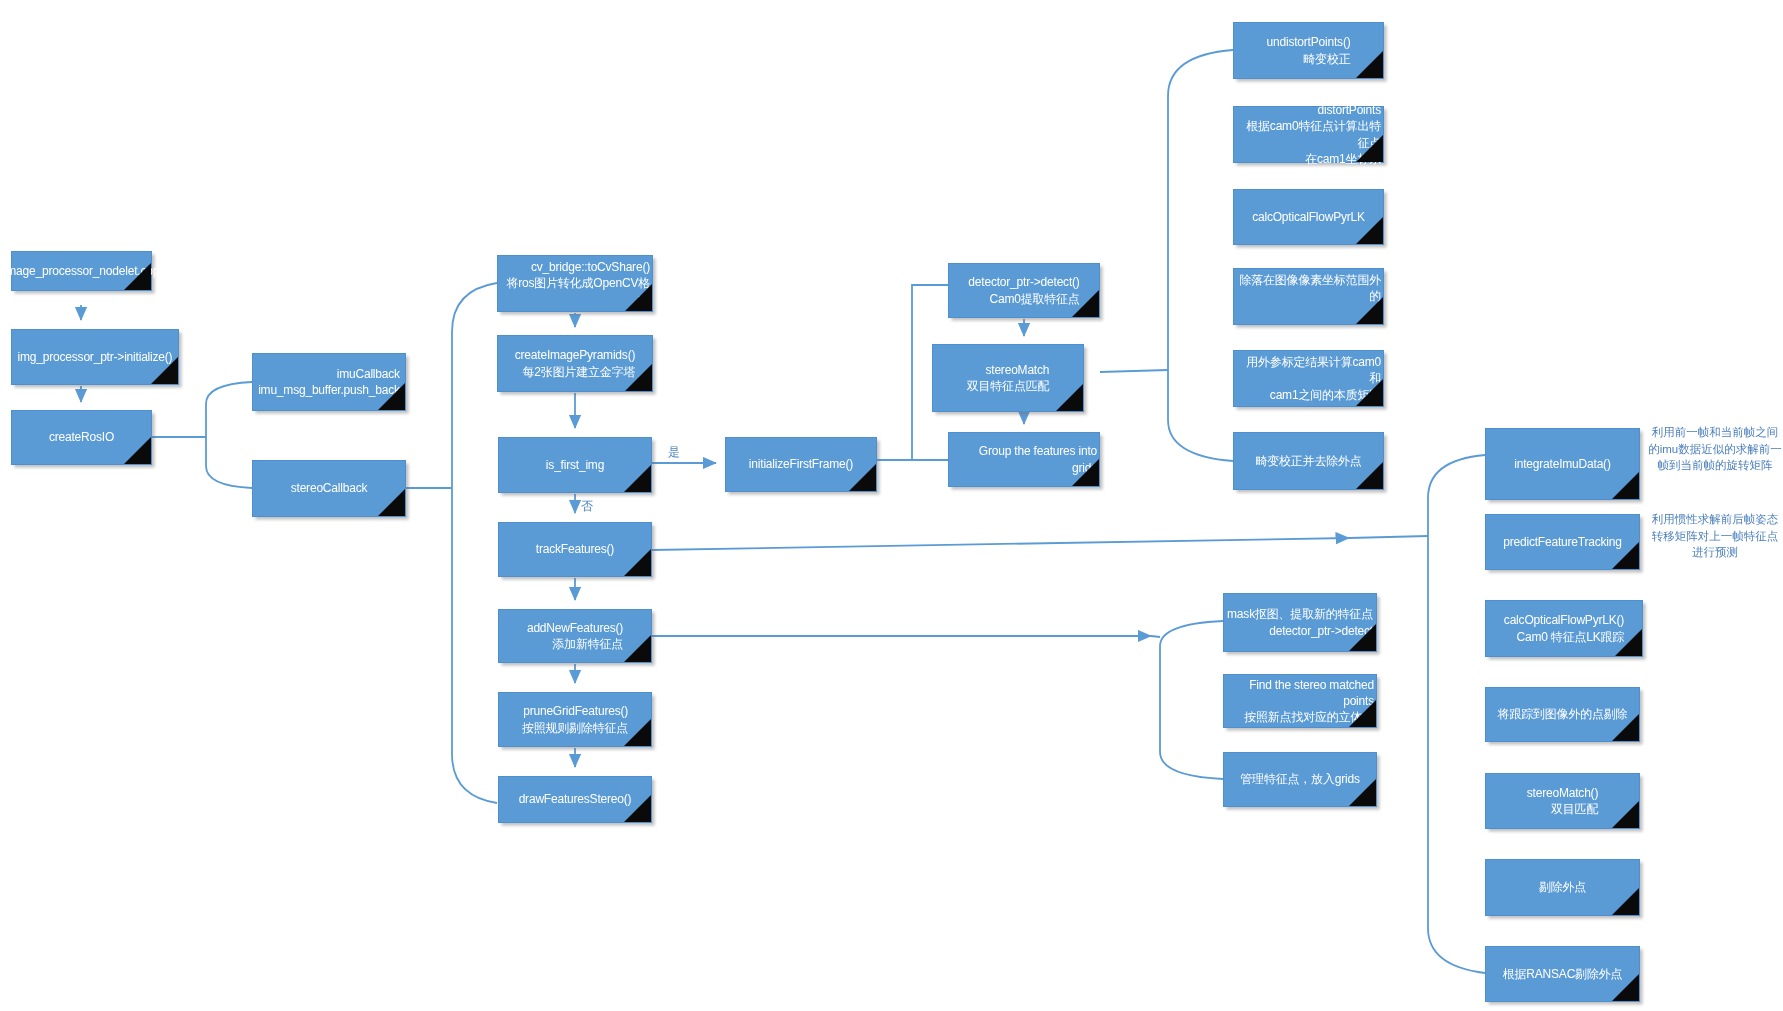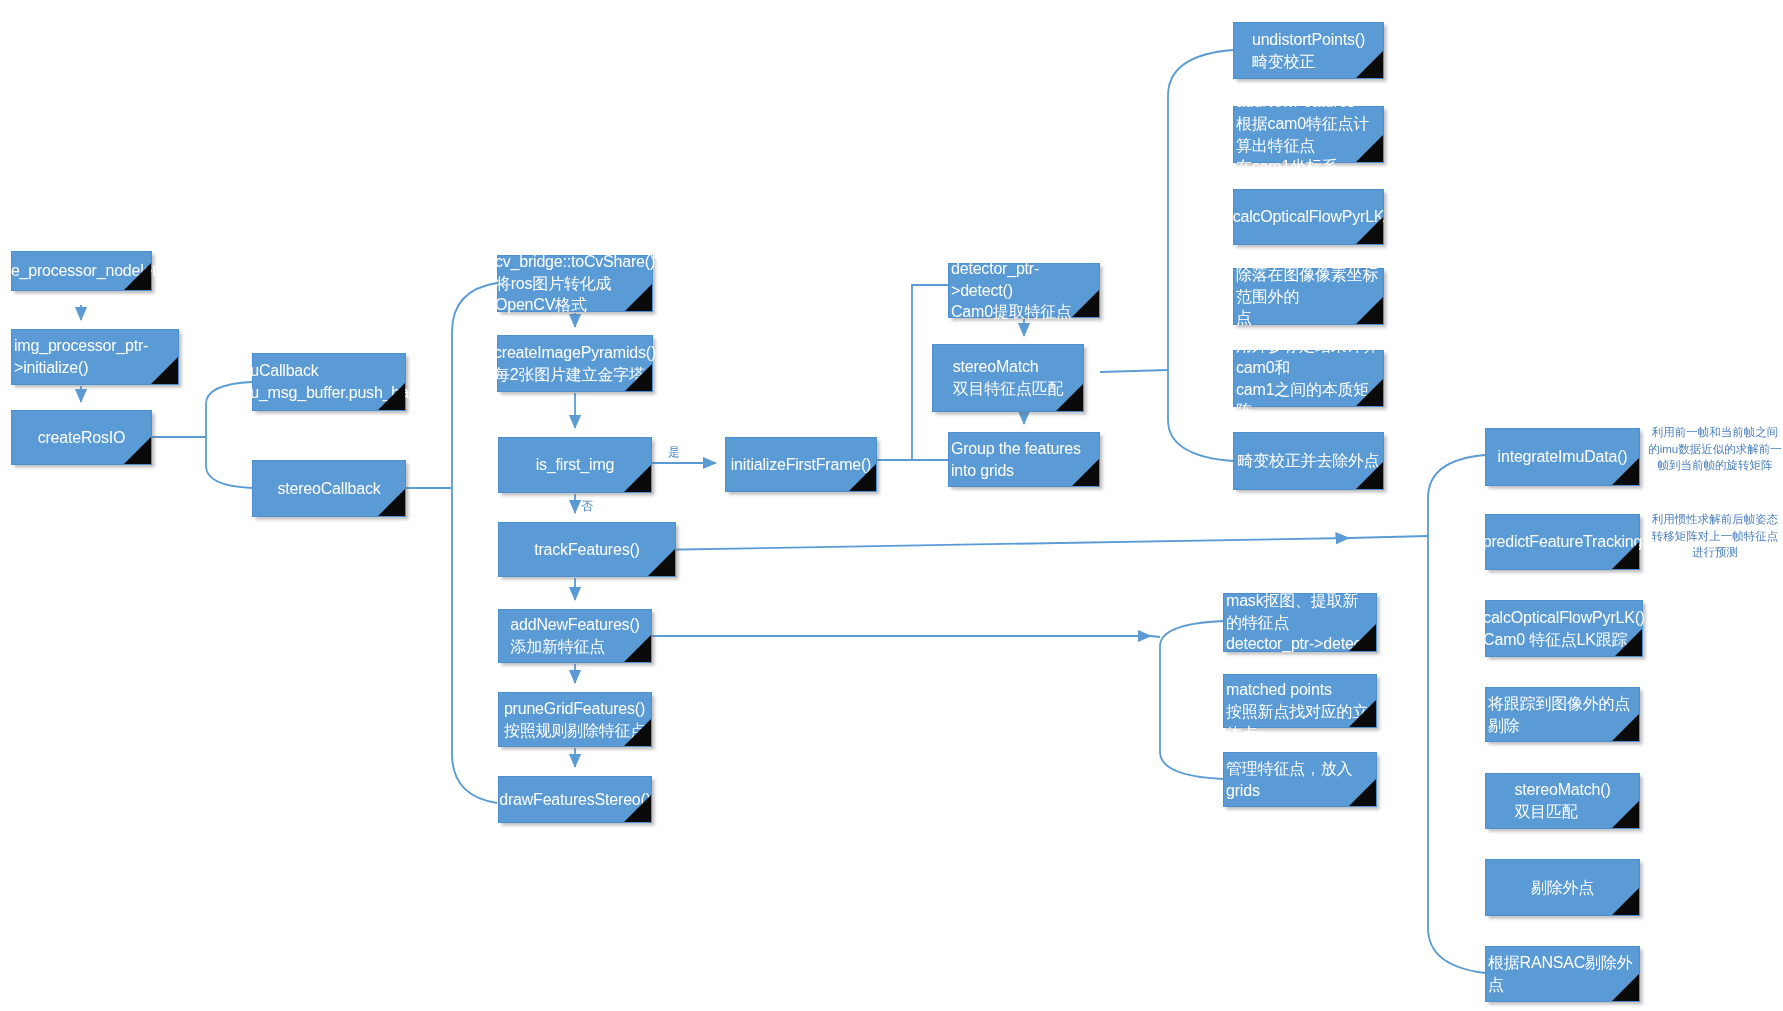--- a/index.html
+++ b/index.html
@@ -15,23 +15,23 @@
     position:absolute;
     box-sizing:border-box;
     background:#5b9bd5;
     border:1px solid #4e8fd0;
     box-shadow:2.5px 2.5px 3px rgba(110,110,110,0.45);
     display:flex;align-items:center;justify-content:center;
     z-index:2;
   }
   .node .lbl{
     color:#ffffff;
-    font-size:16px;
+    font-size:12px;
     line-height:1.35;
-    text-align:left;
+    text-align:right;
     white-space:pre-line;
     letter-spacing:-0.2px;
     padding:1px 2px;
   }
   .fold{
     position:absolute;right:0;bottom:0;
     width:0;height:0;
     border-bottom:27px solid #0a0a0a;
     border-left:27px solid transparent;
   }
@@ -124,21 +124,21 @@
   </div>
   <div class="node" style="left:497px;top:335px;width:156px;height:57px">
     <span class="lbl">createImagePyramids()
 每2张图片建立金字塔</span>
     <span class="fold"></span>
   </div>
   <div class="node" style="left:498px;top:437px;width:154px;height:56px">
     <span class="lbl">is_first_img</span>
     <span class="fold"></span>
   </div>
-  <div class="node" style="left:498px;top:522px;width:178px;height:55px">
+  <div class="node" style="left:498px;top:522px;width:154px;height:55px">
     <span class="lbl">trackFeatures()</span>
     <span class="fold"></span>
   </div>
   <div class="node" style="left:498px;top:609px;width:154px;height:54px">
     <span class="lbl">addNewFeatures()
 添加新特征点</span>
     <span class="fold"></span>
   </div>
   <div class="node" style="left:498px;top:692px;width:154px;height:55px">
     <span class="lbl">pruneGridFeatures()
@@ -172,21 +172,21 @@
     <span class="lbl">Group the features into grids</span>
     <span class="fold"></span>
   </div>
 
   <div class="node" style="left:1233px;top:22px;width:151px;height:57px">
     <span class="lbl">undistortPoints()
 畸变校正</span>
     <span class="fold"></span>
   </div>
   <div class="node" style="left:1233px;top:106px;width:151px;height:57px">
-    <span class="lbl">addNewFeatures
+    <span class="lbl">distortPoints
 根据cam0特征点计算出特征点
 在cam1坐标系</span>
     <span class="fold"></span>
   </div>
   <div class="node" style="left:1233px;top:189px;width:151px;height:56px">
     <span class="lbl">calcOpticalFlowPyrLK</span>
     <span class="fold"></span>
   </div>
   <div class="node" style="left:1233px;top:268px;width:151px;height:57px">
     <span class="lbl">除落在图像像素坐标范围外的
@@ -211,21 +211,21 @@
   <div class="node" style="left:1223px;top:674px;width:154px;height:54px">
     <span class="lbl">Find the stereo matched points
 按照新点找对应的立体点</span>
     <span class="fold"></span>
   </div>
   <div class="node" style="left:1223px;top:752px;width:154px;height:55px">
     <span class="lbl">管理特征点，放入grids</span>
     <span class="fold"></span>
   </div>
 
-  <div class="node" style="left:1485px;top:428px;width:155px;height:58px">
+  <div class="node" style="left:1485px;top:428px;width:155px;height:72px">
     <span class="lbl">integrateImuData()</span>
     <span class="fold"></span>
   </div>
   <div class="node" style="left:1485px;top:514px;width:155px;height:56px">
     <span class="lbl">predictFeatureTracking</span>
     <span class="fold"></span>
   </div>
   <div class="node" style="left:1485px;top:600px;width:158px;height:57px">
     <span class="lbl">calcOpticalFlowPyrLK()
 Cam0 特征点LK跟踪</span>

